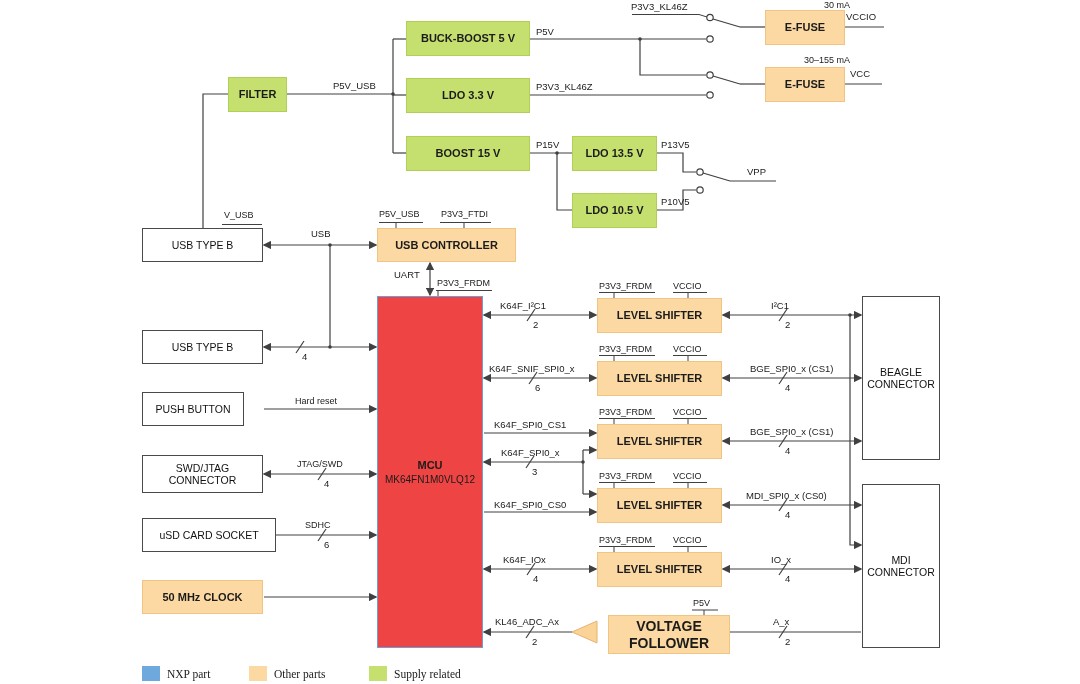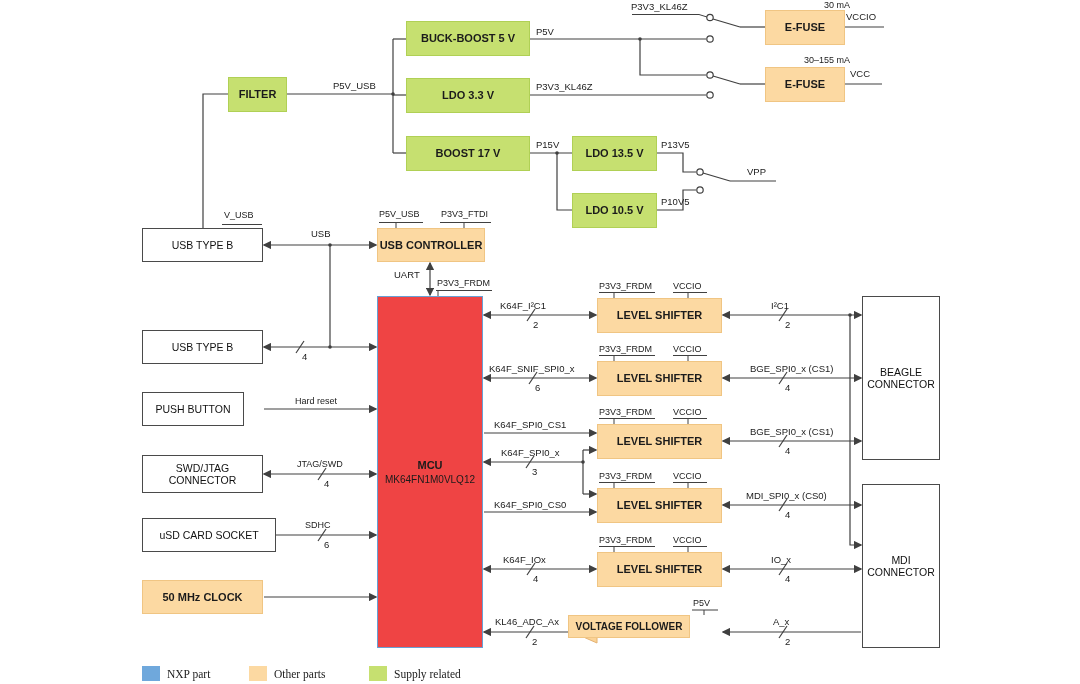--- a/index.html
+++ b/index.html
@@ -175,39 +175,39 @@
   <div class="box green" style="left:228px;top:77px;width:59px;height:35px">
       <span>FILTER</span>
     </div>
   <div class="box green" style="left:406px;top:21px;width:124px;height:35px">
       <span>BUCK-BOOST 5 V</span>
     </div>
   <div class="box green" style="left:406px;top:78px;width:124px;height:35px">
       <span>LDO 3.3 V</span>
     </div>
   <div class="box green" style="left:406px;top:136px;width:124px;height:35px">
-      <span>BOOST 17 V</span>
+      <span>BOOST 15 V</span>
     </div>
   <div class="box green" style="left:572px;top:136px;width:85px;height:35px">
       <span>LDO 13.5 V</span>
     </div>
   <div class="box green" style="left:572px;top:193px;width:85px;height:35px">
       <span>LDO 10.5 V</span>
     </div>
   <div class="box orange" style="left:765px;top:10px;width:80px;height:35px">
       <span>E-FUSE</span>
     </div>
   <div class="box orange" style="left:765px;top:67px;width:80px;height:35px">
       <span>E-FUSE</span>
     </div>
 
   <div class="box white" style="left:142px;top:228px;width:121px;height:34px">
       <span>USB TYPE B</span>
     </div>
-  <div class="box orange" style="left:377px;top:228px;width:108px;height:34px">
+  <div class="box orange" style="left:377px;top:228px;width:139px;height:34px">
       <span>USB CONTROLLER</span>
     </div>
   <div class="box white" style="left:142px;top:330px;width:121px;height:34px">
       <span>USB TYPE B</span>
     </div>
   <div class="box white" style="left:142px;top:392px;width:102px;height:34px">
       <span>PUSH BUTTON</span>
     </div>
   <div class="box white two-line" style="left:142px;top:455px;width:121px;height:38px">
     <span>SWD/JTAG</span>
@@ -233,21 +233,21 @@
     </div>
   <div class="box orange" style="left:597px;top:424px;width:125px;height:35px">
       <span>LEVEL SHIFTER</span>
     </div>
   <div class="box orange" style="left:597px;top:488px;width:125px;height:35px">
       <span>LEVEL SHIFTER</span>
     </div>
   <div class="box orange" style="left:597px;top:552px;width:125px;height:35px">
       <span>LEVEL SHIFTER</span>
     </div>
-  <div class="box orange" style="left:568px;top:615px;width:122px;height:23px;font-size:10px">
+  <div class="box orange" style="left:608px;top:615px;width:122px;height:39px;font-size:14px">
       <span>VOLTAGE FOLLOWER</span>
     </div>
 
   <div class="box white two-line" style="left:862px;top:296px;width:78px;height:164px">
     <span>BEAGLE</span>
     <span>CONNECTOR</span>
   </div>
   <div class="box white two-line" style="left:862px;top:484px;width:78px;height:164px">
     <span>MDI</span>
     <span>CONNECTOR</span>

